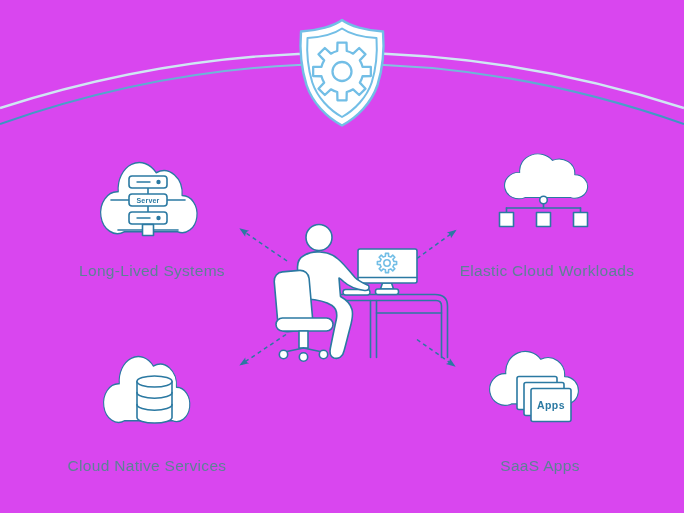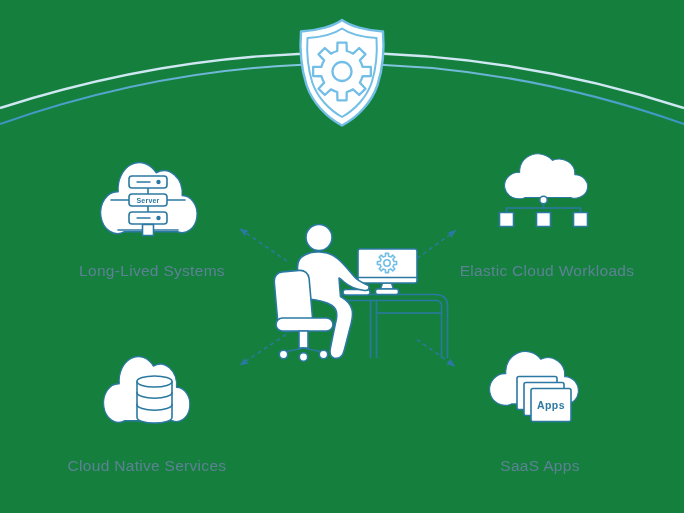--- a/index.html
+++ b/index.html
@@ -1,16 +1,16 @@
 <!DOCTYPE html>
 <html><head>
 <meta charset="utf-8">
 <style>
   html,body { margin:0; padding:0; background:#ffffff; }
-  .stage { position:relative; width:684px; height:513px; background:#15803d; overflow:hidden;
+  .stage { position:relative; width:684px; height:513px; background:#d946ef; overflow:hidden;
            font-family:"Liberation Sans", sans-serif; }
   svg { display:block; }
 
   .s   { stroke:#2b79a2; stroke-width:1.6; fill:none; stroke-linecap:round; stroke-linejoin:round; }
   .sf  { stroke:#2b79a2; stroke-width:1.6; fill:#ffffff; stroke-linecap:round; stroke-linejoin:round; }
   .thin{ stroke-width:1.4; }
   .lb  { stroke:#72bee6; fill:none; stroke-linecap:round; stroke-linejoin:round; }
   .lbf { stroke:#72bee6; fill:#ffffff; stroke-linecap:round; stroke-linejoin:round; }
   .gear-big   { stroke:#72bee6; stroke-width:2.1; fill:#ffffff; stroke-linejoin:round; }
   .gear-small { stroke:#72bee6; stroke-width:4.4; fill:#ffffff; stroke-linejoin:round; }

